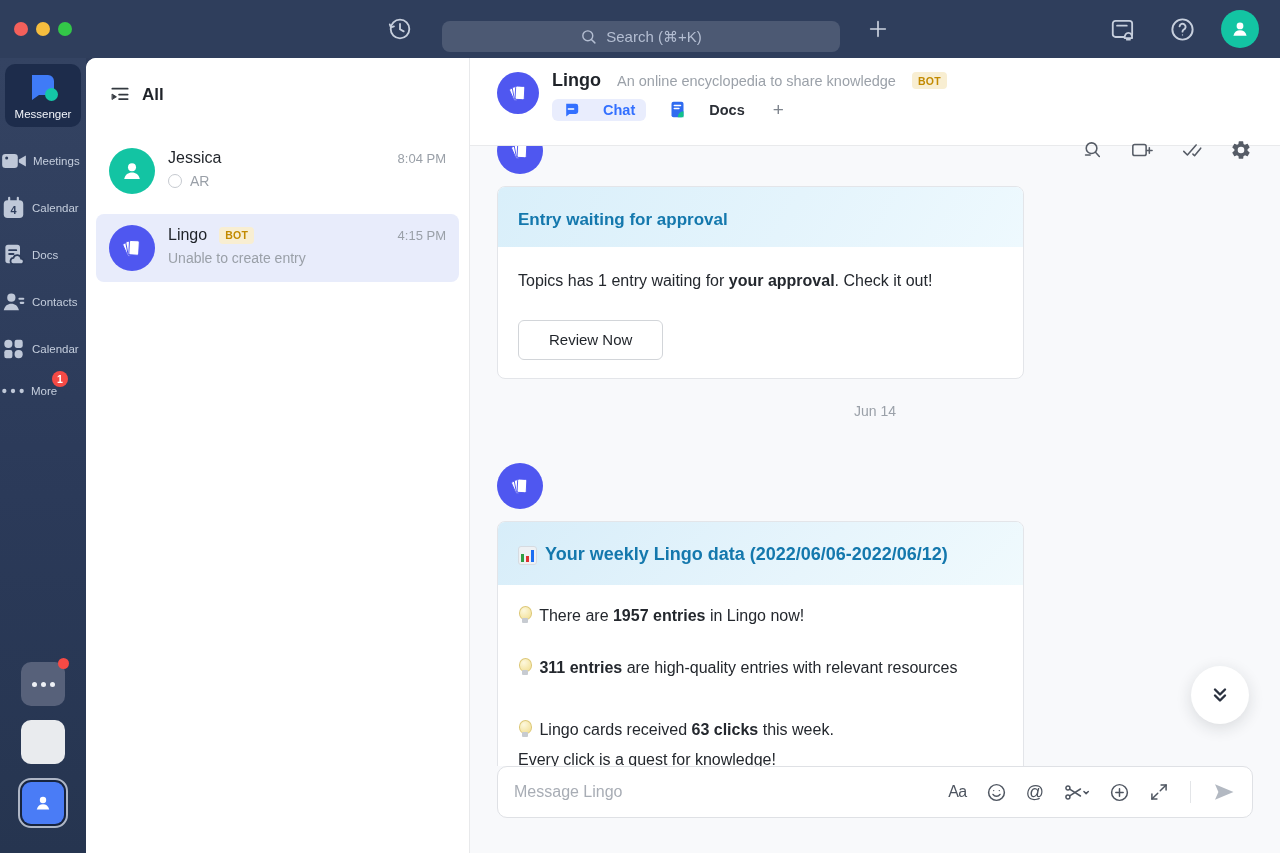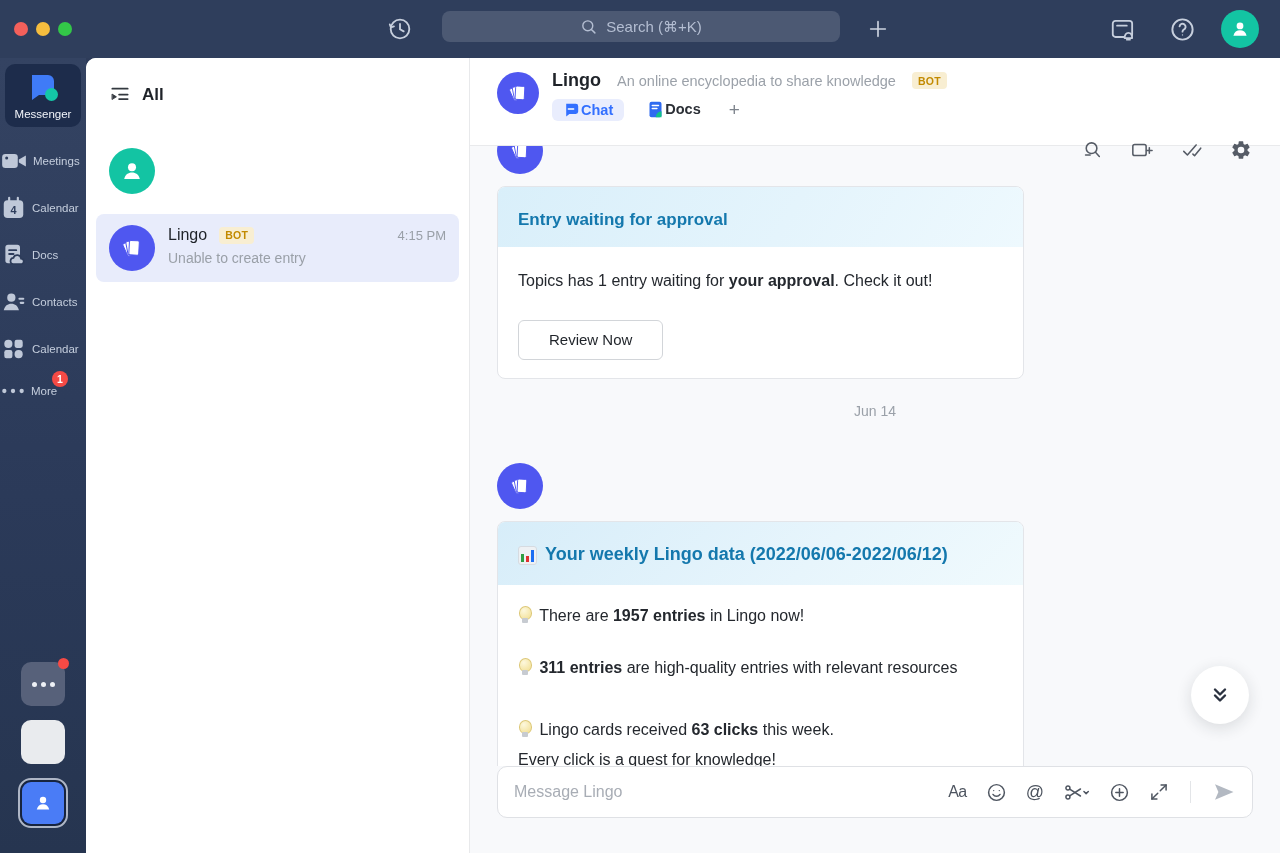--- a/index.html
+++ b/index.html
@@ -7,21 +7,21 @@
   body { font-family:"Liberation Sans","DejaVu Sans",sans-serif; background:#2e3c5a; color:#1f2329; }
   .app { position:relative; width:1280px; height:853px; }
 
   
   .topbar { position:absolute; top:0; left:0; right:0; height:58px; background:#2f3e5c; }
   .traffic { position:absolute; left:14px; top:22px; display:flex; gap:8px; }
   .traffic span { width:14px; height:14px; border-radius:50%; display:block; }
   .tl-close{ background:#f4605b; } .tl-min{ background:#f6bd3e; } .tl-max{ background:#33c748; }
   .tb-icon { position:absolute; display:flex; align-items:center; justify-content:center; cursor:default; }
   .history { left:386px; top:15px; width:28px; height:28px; }
-  .searchbox { position:absolute; left:442px; top:11px; width:398px; height:31px; border-radius:8px;
+  .searchbox { position:absolute; left:442px; top:21px; width:398px; height:31px; border-radius:8px;
     background:rgba(255,255,255,.14); display:flex; align-items:center; justify-content:center; gap:9px;
     color:#b4bed2; font-size:15px; }
   .tb-plus { left:866px; top:17px; width:24px; height:24px; }
   .tb-notif { left:1108px; top:16px; width:30px; height:27px; }
   .tb-help { left:1168px; top:15px; width:28px; height:28px; }
   .tb-avatar { position:absolute; left:1221px; top:10px; width:38px; height:38px; border-radius:50%;
     background:#13c4a3; display:flex; align-items:center; justify-content:center; }
 
   
   .sidebar { position:absolute; top:58px; left:0; width:86px; bottom:0;
@@ -70,21 +70,21 @@
   
   .chatpanel { flex:1; position:relative; display:flex; flex-direction:column; background:#f8f9fb; min-width:0; }
   .chat-header { height:88px; background:#fff; border-bottom:1px solid #e9eaec; position:relative; flex:none; }
   .ch-avatar { position:absolute; left:27px; top:14px; width:42px; height:42px; border-radius:50%;
     background:#4f57f0; display:flex; align-items:center; justify-content:center; }
   .ch-block { margin-left:82px; padding-top:12px; }
   .ch-row1 { display:flex; align-items:center; gap:16px; }
   .ch-title { font-size:18px; font-weight:700; color:#1f2329; }
   .ch-sub { font-size:14.5px; color:#9ba1a9; }
   .ch-tabs { display:flex; align-items:center; gap:18px; margin-top:7px; }
-  .tab { display:flex; align-items:flex-start; gap:2px; font-size:14.5px; font-weight:600; color:#2b2f36; padding:3px 6px; border-radius:6px; }
+  .tab { display:flex; align-items:flex-end; gap:24px; font-size:14.5px; font-weight:600; color:#2b2f36; padding:3px 6px; border-radius:6px; }
   .tab.active { background:#e9edfd; color:#3370ff; padding:3px 11px; }
   .tab-plus { color:#7e848d; font-size:19px; font-weight:400; padding:0 4px; }
   .chat-actions { position:absolute; top:81px; right:28px; display:flex; gap:27px; }
   .chat-actions svg { display:block; }
 
   
   .messages { flex:1; overflow:hidden; position:relative; padding:0 27px; }
   .msg-row { display:flex; gap:12px;flex-direction:column; }
   .msg-row.clip-top { margin-top:-18px; }
   .msg-avatar { width:46px; height:46px; border-radius:50%; background:#4f57f0; flex:none;
@@ -294,20 +294,30 @@
 
       <div class="cl-items">
 
         <div class="conv">
           <div class="avatar46 av-teal">
             <svg width="26" height="26" viewBox="0 0 24 24" fill="#ffffff">
               <circle cx="12" cy="8.6" r="3.7"></circle>
               <path d="M4.8 19.3c.9-3.9 3.7-5.9 7.2-5.9s6.3 2 7.2 5.9z"></path>
             </svg>
           </div>
+          <div class="conv-main">
+            <div class="conv-r1">
+              <span class="conv-name">Jessica</span>
+              <span class="conv-time">8:04 PM</span>
+            </div>
+            <div class="conv-r2">
+              <span class="ring"></span>
+              <span>AR</span>
+            </div>
+          </div>
         </div>
 
         <div class="conv selected">
           <div class="avatar46 av-indigo">
             <svg width="27" height="27" viewBox="0 0 24 24">
               <g fill="#ffffff" stroke="#4f57f0" stroke-width="0.9">
                 <rect x="5.2" y="5.8" width="8.6" height="12.4" rx="1.3" transform="rotate(-24 9.5 12)"></rect>
                 <rect x="7" y="5.2" width="8.6" height="12.4" rx="1.3" transform="rotate(-11 11.3 11.4)"></rect>
                 <rect x="9" y="5" width="8.8" height="12.8" rx="1.3" transform="rotate(3 13.4 11.4)"></rect>
               </g>

